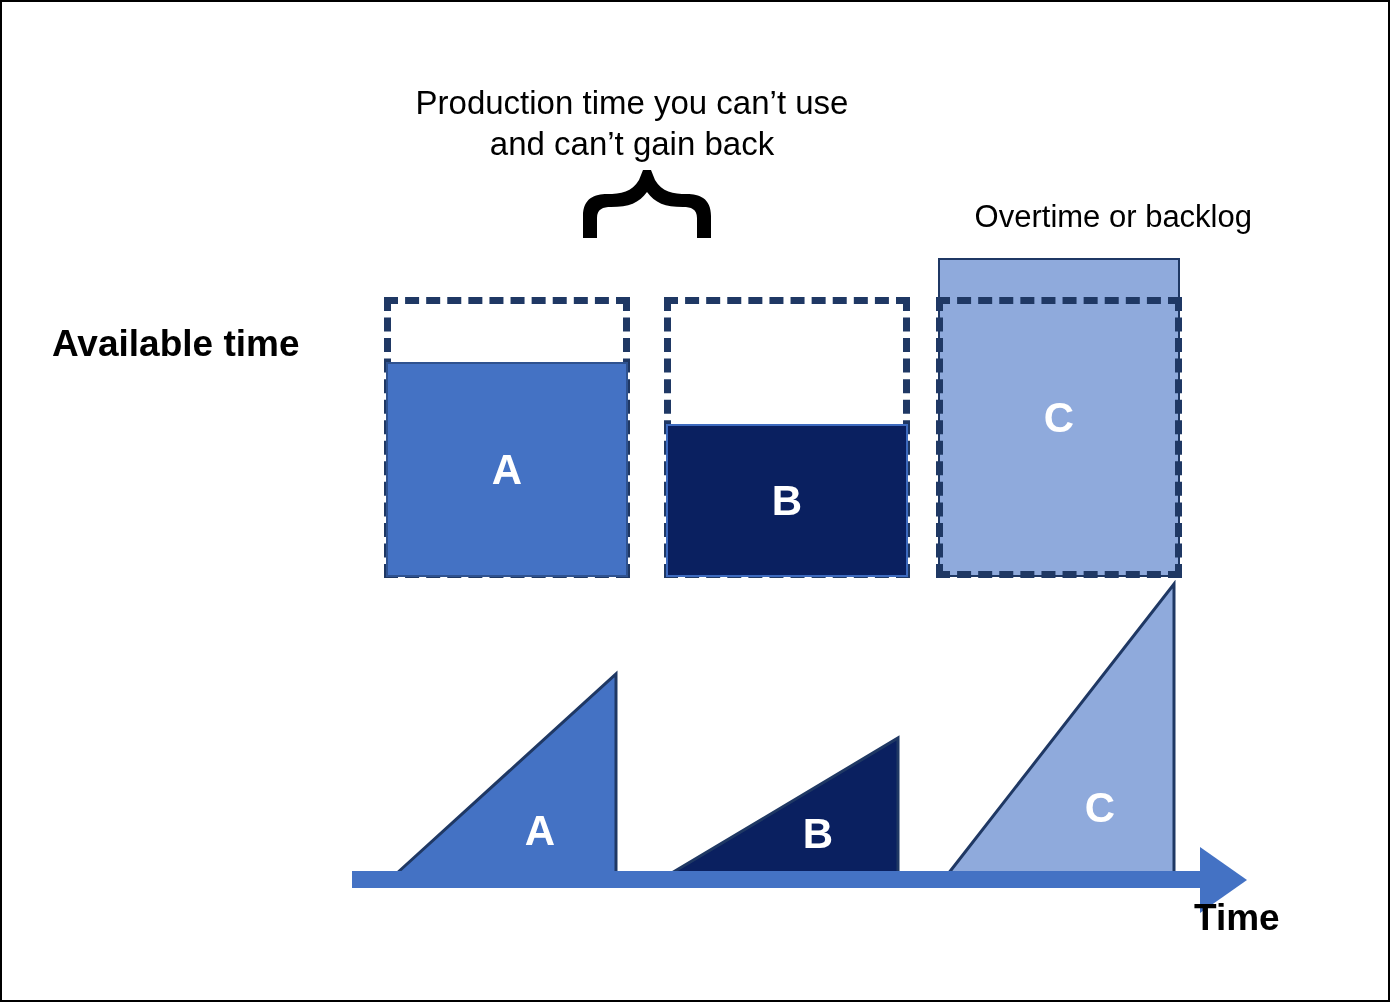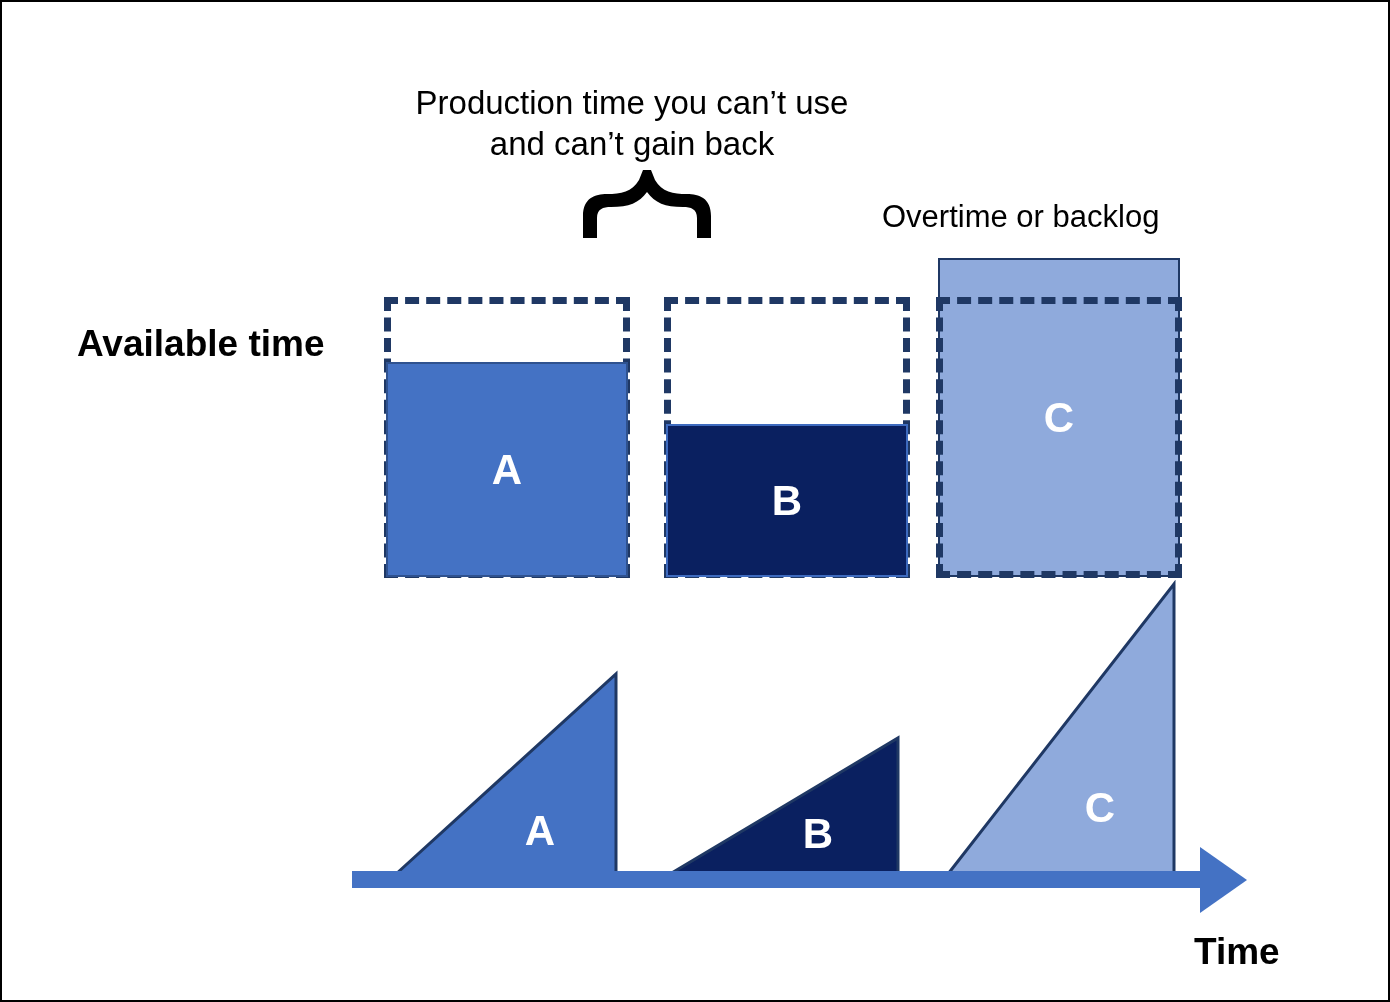--- a/index.html
+++ b/index.html
@@ -57,36 +57,35 @@
     top: 44px;
     width: 520px;
     font-size: 33px;
     margin-top: 36px;
   }
   #overtime-label {
     left: 880px;
     top: 196px;
     width: 370px;
     font-size: 31px;
-    text-align: left;
+    text-align: right;
   }
   #available-time-label {
     left: 50px;
     top: 320px;
     font-size: 37px;
-    margin-left: 25px;
   }
   #batch-building-label {
     left: 672px;
     top: 916px;
     font-size: 37px;
   }
   #time-label {
     left: 1192px;
-    top: 928px;
+    top: 894px;
     font-size: 37px;
   }
 
   
   .dashed-box {
     border: 7px dashed #1F3864;
     box-sizing: border-box;
     background: transparent;
   }
 

